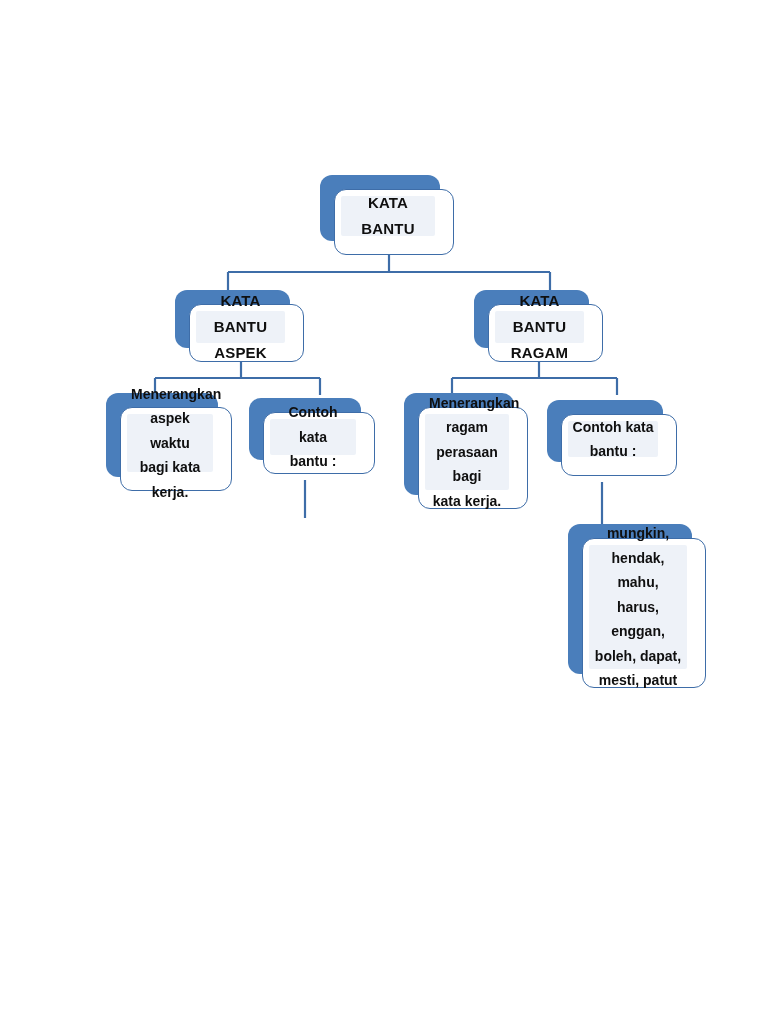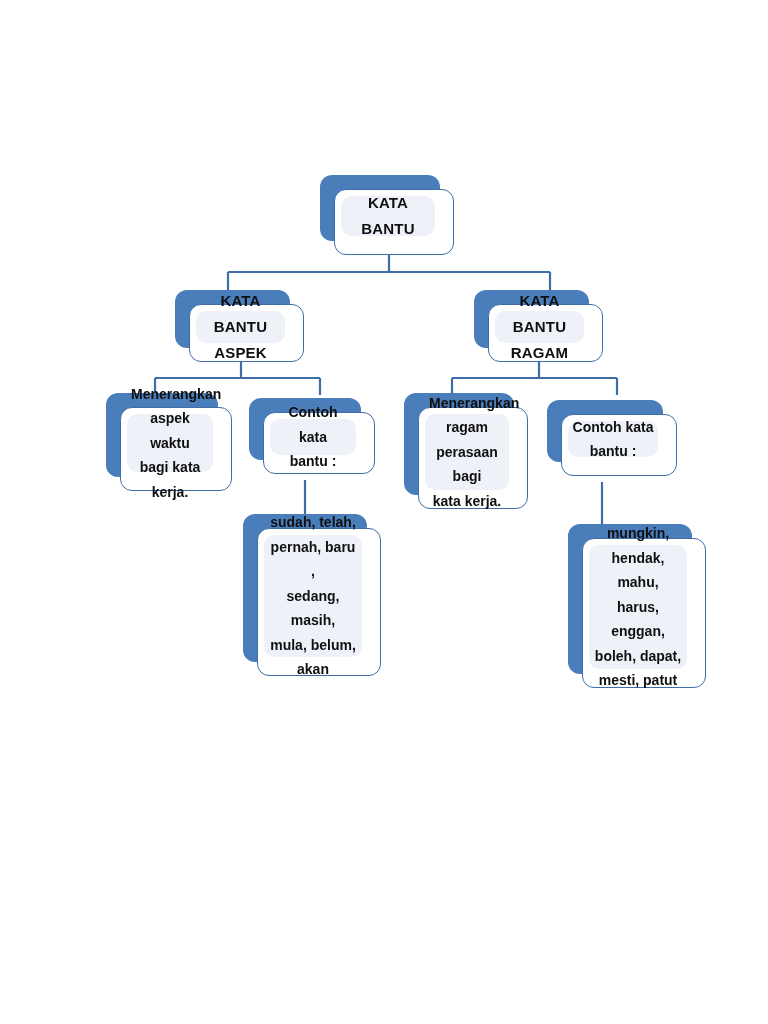--- a/index.html
+++ b/index.html
@@ -55,21 +55,21 @@
     border-radius: 12px;
     box-sizing: border-box;
   }
   .node .panel {
     position: absolute;
     left: 6px;
     top: 6px;
     right: 18px;
     bottom: 18px;
     background: #eef2f8;
-    border-radius: 10px;
+    border-radius: 2px;
     display: flex;
     align-items: center;
     justify-content: flex-end;
     box-sizing: border-box;
   }
   .node .label {
     display: block;
     width: 100%;
     text-align: center;
     color: #0f0f0f;
@@ -160,32 +160,20 @@
   <div class="node plain" style="left:249px; top:398px; width:112px; height:62px;">
     <div class="shadow"></div>
     <div class="card">
       <div class="panel">
         <span class="label">Contoh kata
 bantu :</span>
       </div>
     </div>
   </div>
 
-  <div class="node plain" style="left:243px; top:514px; width:124px; height:148px;">
-    <div class="shadow"></div>
-    <div class="card">
-      <div class="panel">
-        <span class="label">sudah, telah,
-pernah, baru ,
-sedang, masih,
-mula, belum,
-akan</span>
-      </div>
-    </div>
-  </div>
 
   <div class="node plain" style="left:404px; top:393px; width:110px; height:102px;">
     <div class="shadow"></div>
     <div class="card">
       <div class="panel">
         <span class="label">Menerangkan
 ragam
 perasaan bagi
 kata kerja.</span>
       </div>

